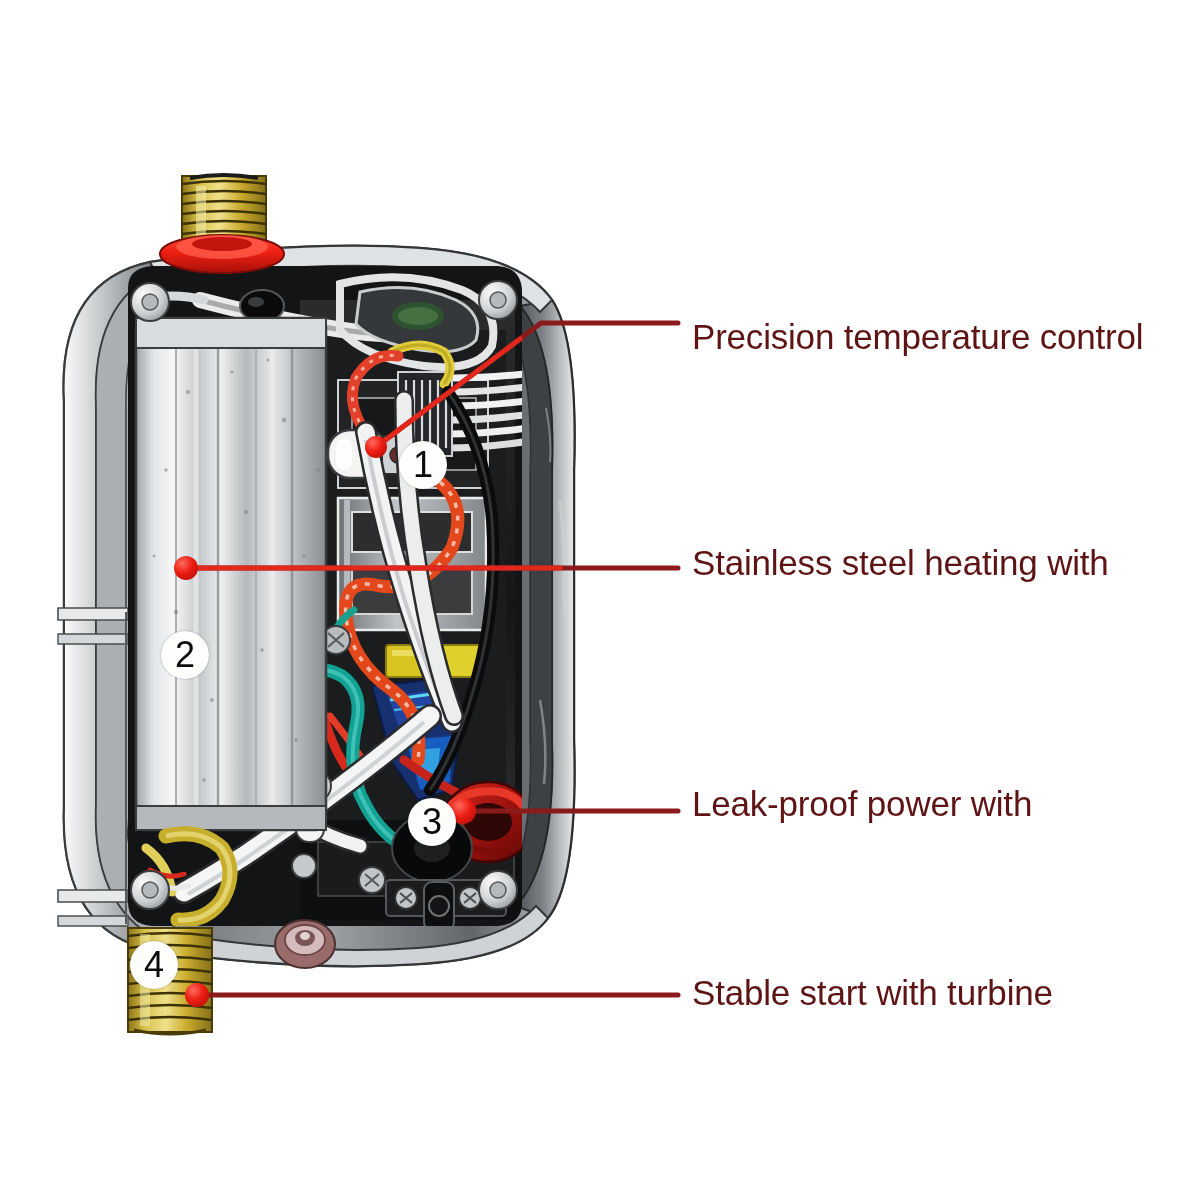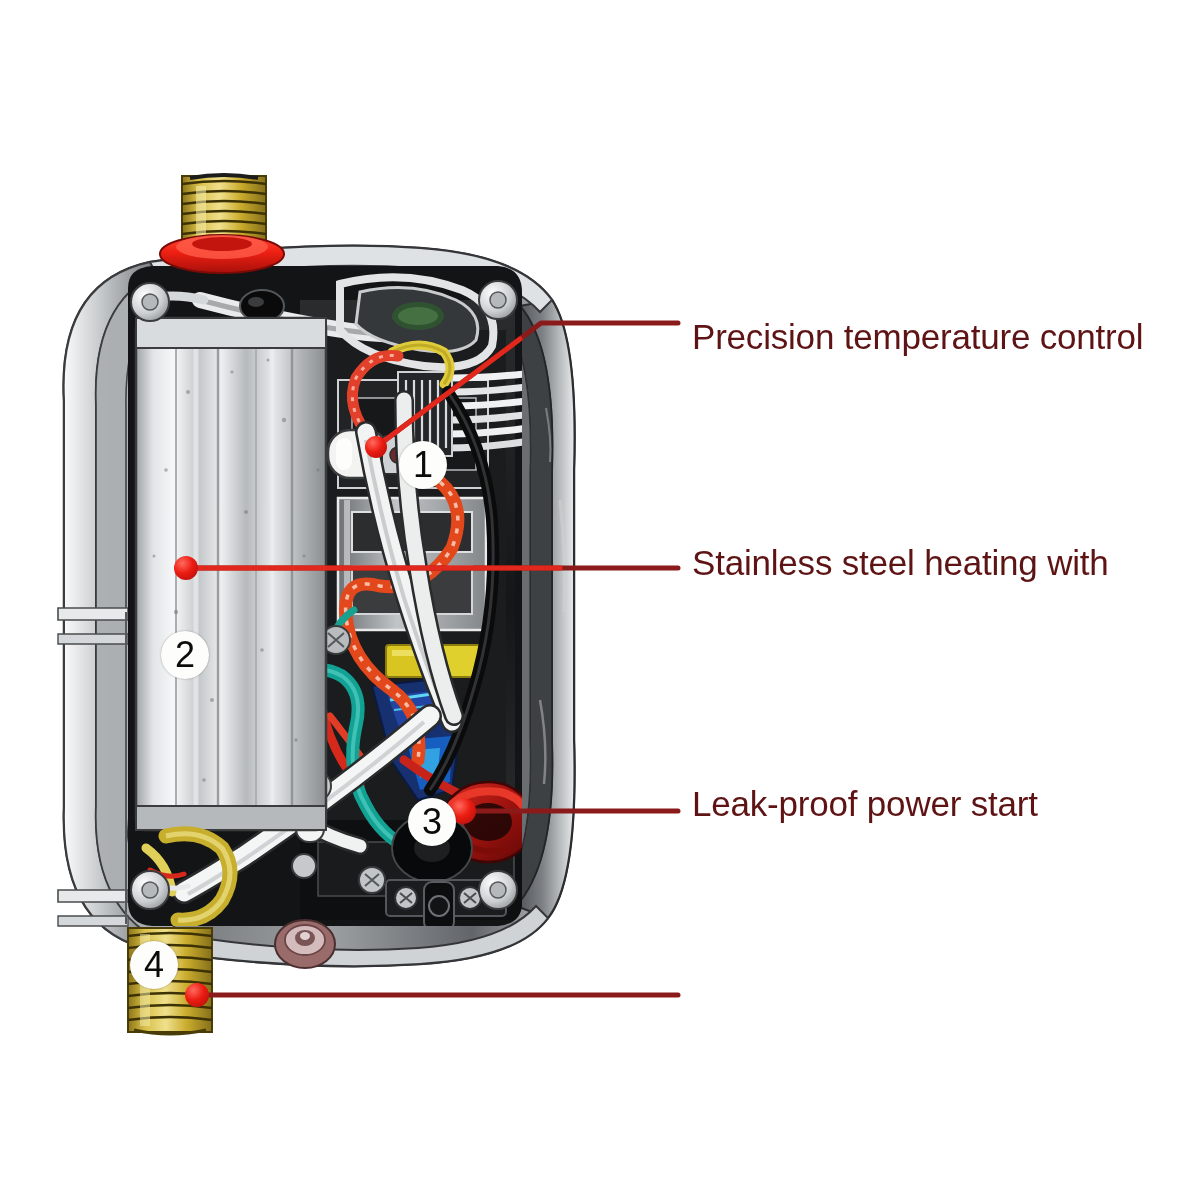--- a/index.html
+++ b/index.html
@@ -460,15 +460,16 @@
   </div>
   <div class="marker-num" id="marker-3">
     <span>3</span>
   </div>
   <div class="marker-num" id="marker-4">
     <span>4</span>
   </div>
 
   <div class="callout-label" id="label-1">Precision temperature control</div>
   <div class="callout-label" id="label-2">Stainless steel heating with</div>
-  <div class="callout-label" id="label-3">Leak-proof power start</div>
+  <div class="callout-label" id="label-3">Leak-proof power with</div>
+  <div class="callout-label" id="label-4">Stable start with turbine</div>
 
 </div>
 
 </body></html>

